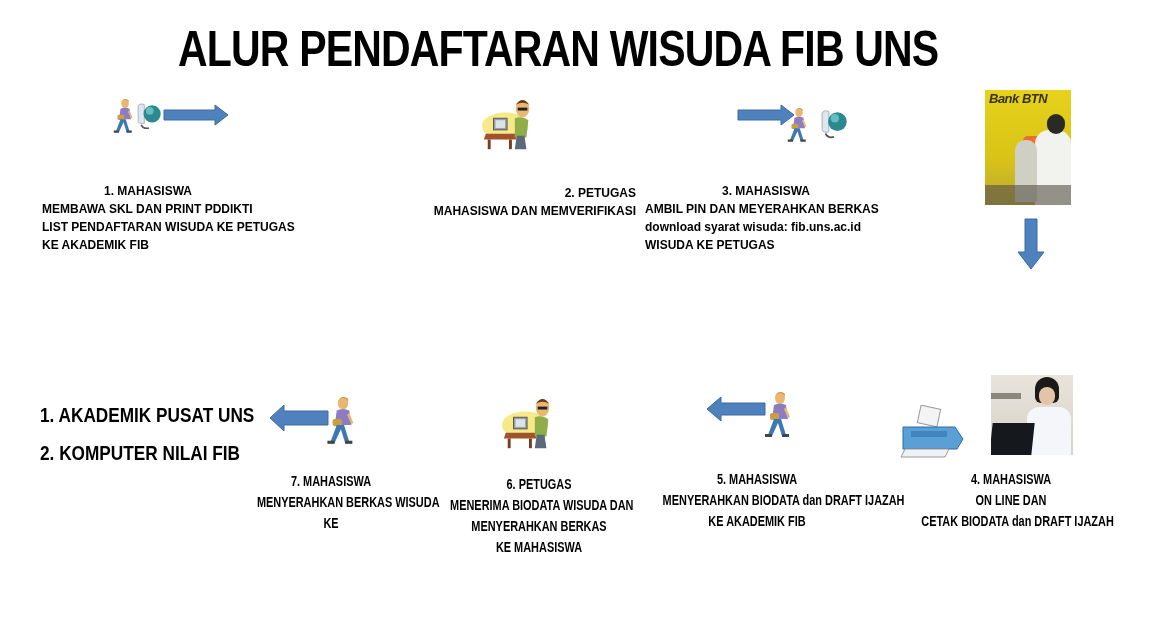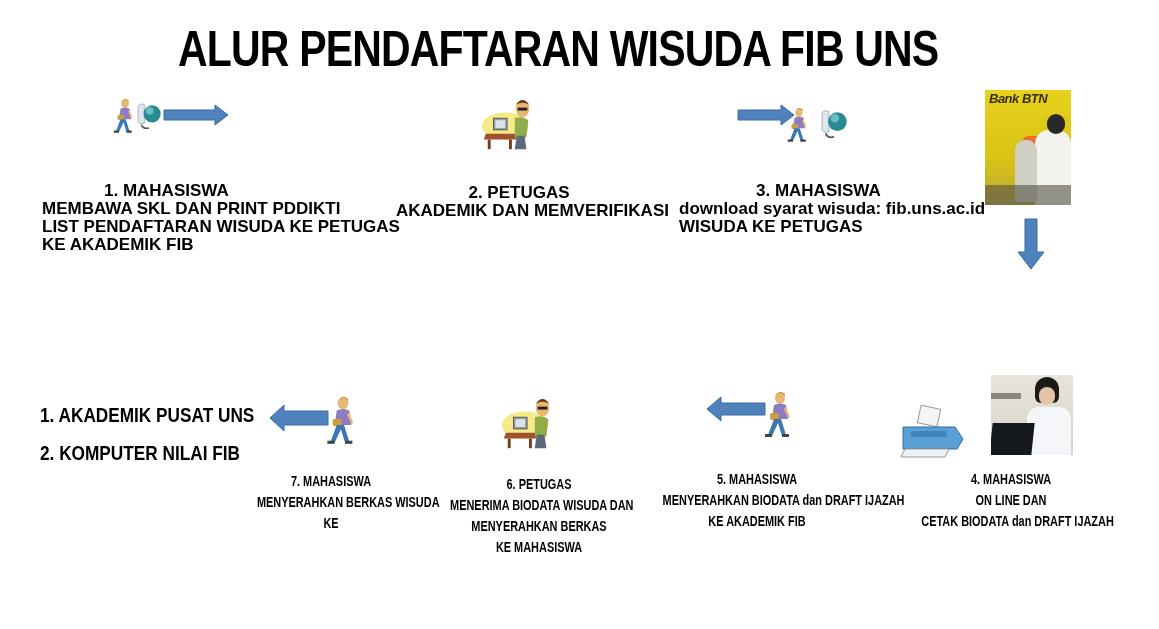--- a/index.html
+++ b/index.html
@@ -1,20 +1,20 @@
 <!DOCTYPE html>
 <html><head>
   <meta charset="utf-8">
   <style>
     html, body { margin:0; padding:0; background:#ffffff; }
     body { width:1159px; height:629px; position:relative; overflow:hidden; font-family:"Liberation Sans", sans-serif; color:#000; }
     .abs { position:absolute; }
     .title { left:178px; top:20px; width:760px; font-size:50px; font-weight:bold; letter-spacing:-1px; transform:scaleX(0.82); transform-origin:left top; white-space:nowrap; }
-    .cap { font-weight:bold; font-size:17px; line-height:18px; white-space:nowrap; }
-    .cap-c { text-align:center; }
+    .cap { font-weight:bold; font-size:12px; line-height:18px; white-space:nowrap; }
+    .cap-c { text-align:right; }
     .cond { font-family:"Liberation Sans", sans-serif; font-weight:bold; font-size:14px; line-height:21px; transform:scaleX(0.78); transform-origin:center top; text-align:center; white-space:nowrap; }
     .legend { font-weight:bold; font-size:21px; line-height:38px; transform:scaleX(0.82); transform-origin:left top; white-space:nowrap; }
     svg { display:block; }
   </style>
 </head>
 <body>
 
 <svg width="0" height="0" style="position:absolute">
   <defs>
     <symbol id="student" viewBox="0 0 40 50">
@@ -74,36 +74,37 @@
     <div>KE AKADEMIK FIB</div>
   </div>
 </div>
 
 <div>
   <svg class="abs" style="left:480px;top:96px" width="58" height="60">
       <use href="#officer"></use>
     </svg>
   <div class="abs cap cap-c" style="left:396px;top:184px;width:240px">
     <div style="padding-left:6px">2. PETUGAS</div>
-    <div>AKADEMIK DAN MEMVERIFIKASI</div>
+    <div>MAHASISWA DAN MEMVERIFIKASI</div>
   </div>
 </div>
 
 <div>
   <svg class="abs" style="left:737px;top:104px" width="58" height="22">
     <path d="M1 6 L44 6 L44 1 L57 11 L44 21 L44 16 L1 16 Z" fill="#4f81bd" stroke="#3a6aa3" stroke-width="1"></path>
   </svg>
   <svg class="abs" style="left:784px;top:100px" width="30" height="52">
       <use href="#student"></use>
     </svg>
   <svg class="abs" style="left:816px;top:108px" width="36" height="34">
       <use href="#computer"></use>
     </svg>
-  <div class="abs cap" style="left:679px;top:182px">
+  <div class="abs cap" style="left:645px;top:182px">
     <div style="padding-left:77px">3. MAHASISWA</div>
+    <div>AMBIL PIN DAN MEYERAHKAN BERKAS</div>
     <div>download syarat wisuda: fib.uns.ac.id</div>
     <div>WISUDA KE PETUGAS</div>
   </div>
 </div>
 
 <div>
   <div class="abs" style="left:985px;top:90px;width:86px;height:115px;background:linear-gradient(180deg,#e6d21c 0%,#d9c316 60%,#b8a838 100%);overflow:hidden">
     <div style="position:absolute;left:4px;top:1px;font-weight:bold;font-size:13px;color:#3a3010;font-style:italic;letter-spacing:-0.5px;filter:blur(0.4px)">Bank BTN</div>
     <div style="position:absolute;left:38px;top:46px;width:20px;height:10px;background:#e8702a;border-radius:5px"></div>
     <div style="position:absolute;left:50px;top:40px;width:36px;height:80px;background:#f2f2ee;border-radius:14px 14px 0 0"></div>

